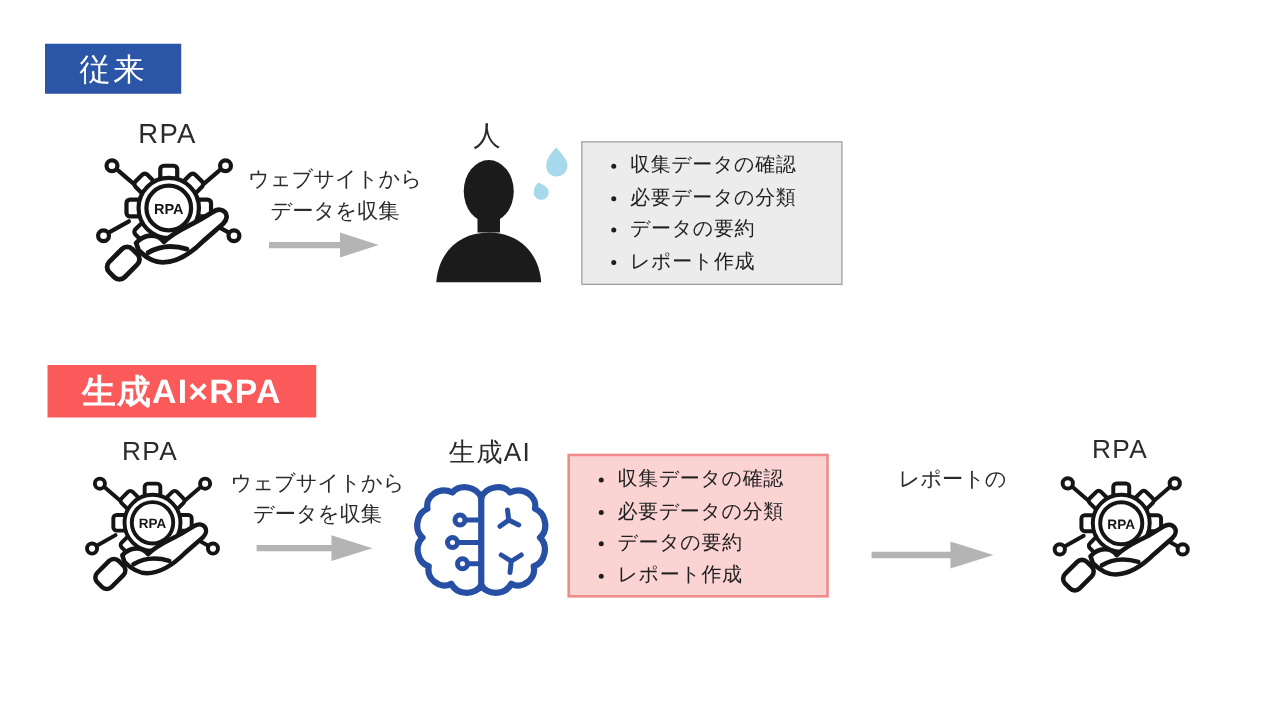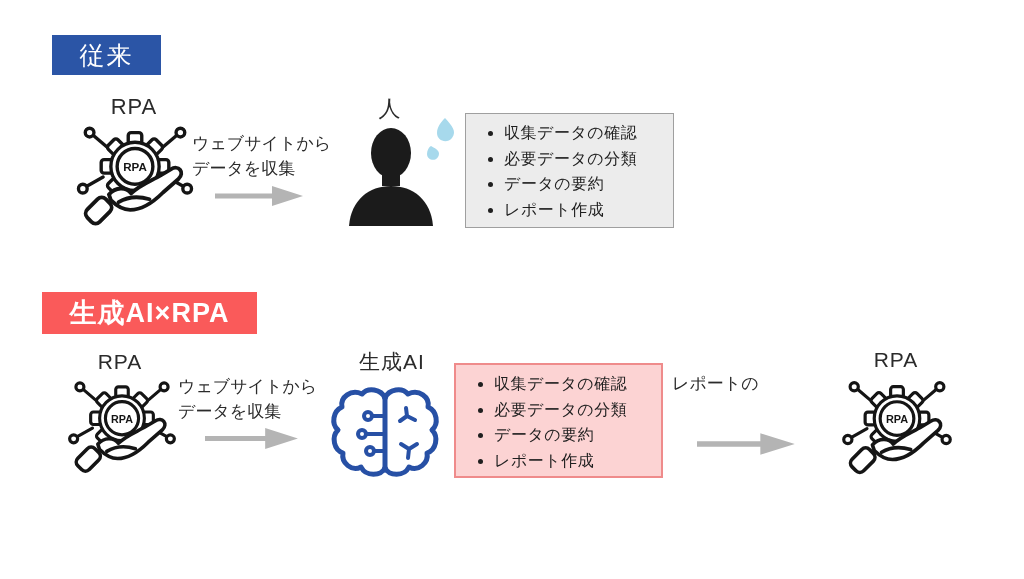--- a/index.html
+++ b/index.html
@@ -3,29 +3,29 @@
 <meta charset="utf-8">
 <style>
   html,body{margin:0;padding:0;background:#fff;}
   .canvas{
     position:relative;width:1024px;height:579px;background:#ffffff;overflow:hidden;
     font-family:"Liberation Sans","DejaVu Sans",sans-serif;color:#242424;
   }
   .abs{position:absolute;}
   .badge{
     position:absolute;display:flex;align-items:center;justify-content:center;
-    color:#ffffff;letter-spacing:2px;margin-left:16px;
+    color:#ffffff;letter-spacing:2px;
   }
   .badge-blue{left:36px;top:35px;width:109px;height:40px;background:#2b55a6;font-size:25px;font-weight:500;}
-  .badge-red{left:26px;top:292px;width:215px;height:42px;background:#fa5a5a;font-size:27px;font-weight:700;letter-spacing:1px;}
+  .badge-red{left:38px;top:292px;width:215px;height:42px;background:#fa5a5a;font-size:27px;font-weight:700;letter-spacing:1px;}
   .node-label{
     position:absolute;text-align:center;font-size:22px;font-weight:500;color:#2b2b2b;letter-spacing:1px;
   }
   .arrow-label{
-    position:absolute;font-size:17px;font-weight:500;line-height:25px;color:#2b2b2b;
+    position:absolute;text-align:center;font-size:17px;font-weight:500;line-height:25px;color:#2b2b2b;
   }
   .arrow-label span{display:block;}
   .task-box{position:absolute;box-sizing:border-box;}
   .task-box.gray{left:465px;top:113px;width:209px;height:115px;background:#ececec;border:1.5px solid #9f9f9f;}
   .task-box.pink{left:454px;top:363px;width:209px;height:115px;background:#fcd3d3;border:2px solid #ef8b8b;}
   .task-box ul{margin:6px 0 0 0;padding:0 0 0 38px;list-style:disc;}
   .task-box li{font-size:16px;line-height:25.5px;color:#1f1f1f;letter-spacing:0.5px;}
 </style>
 </head>
 <body>

